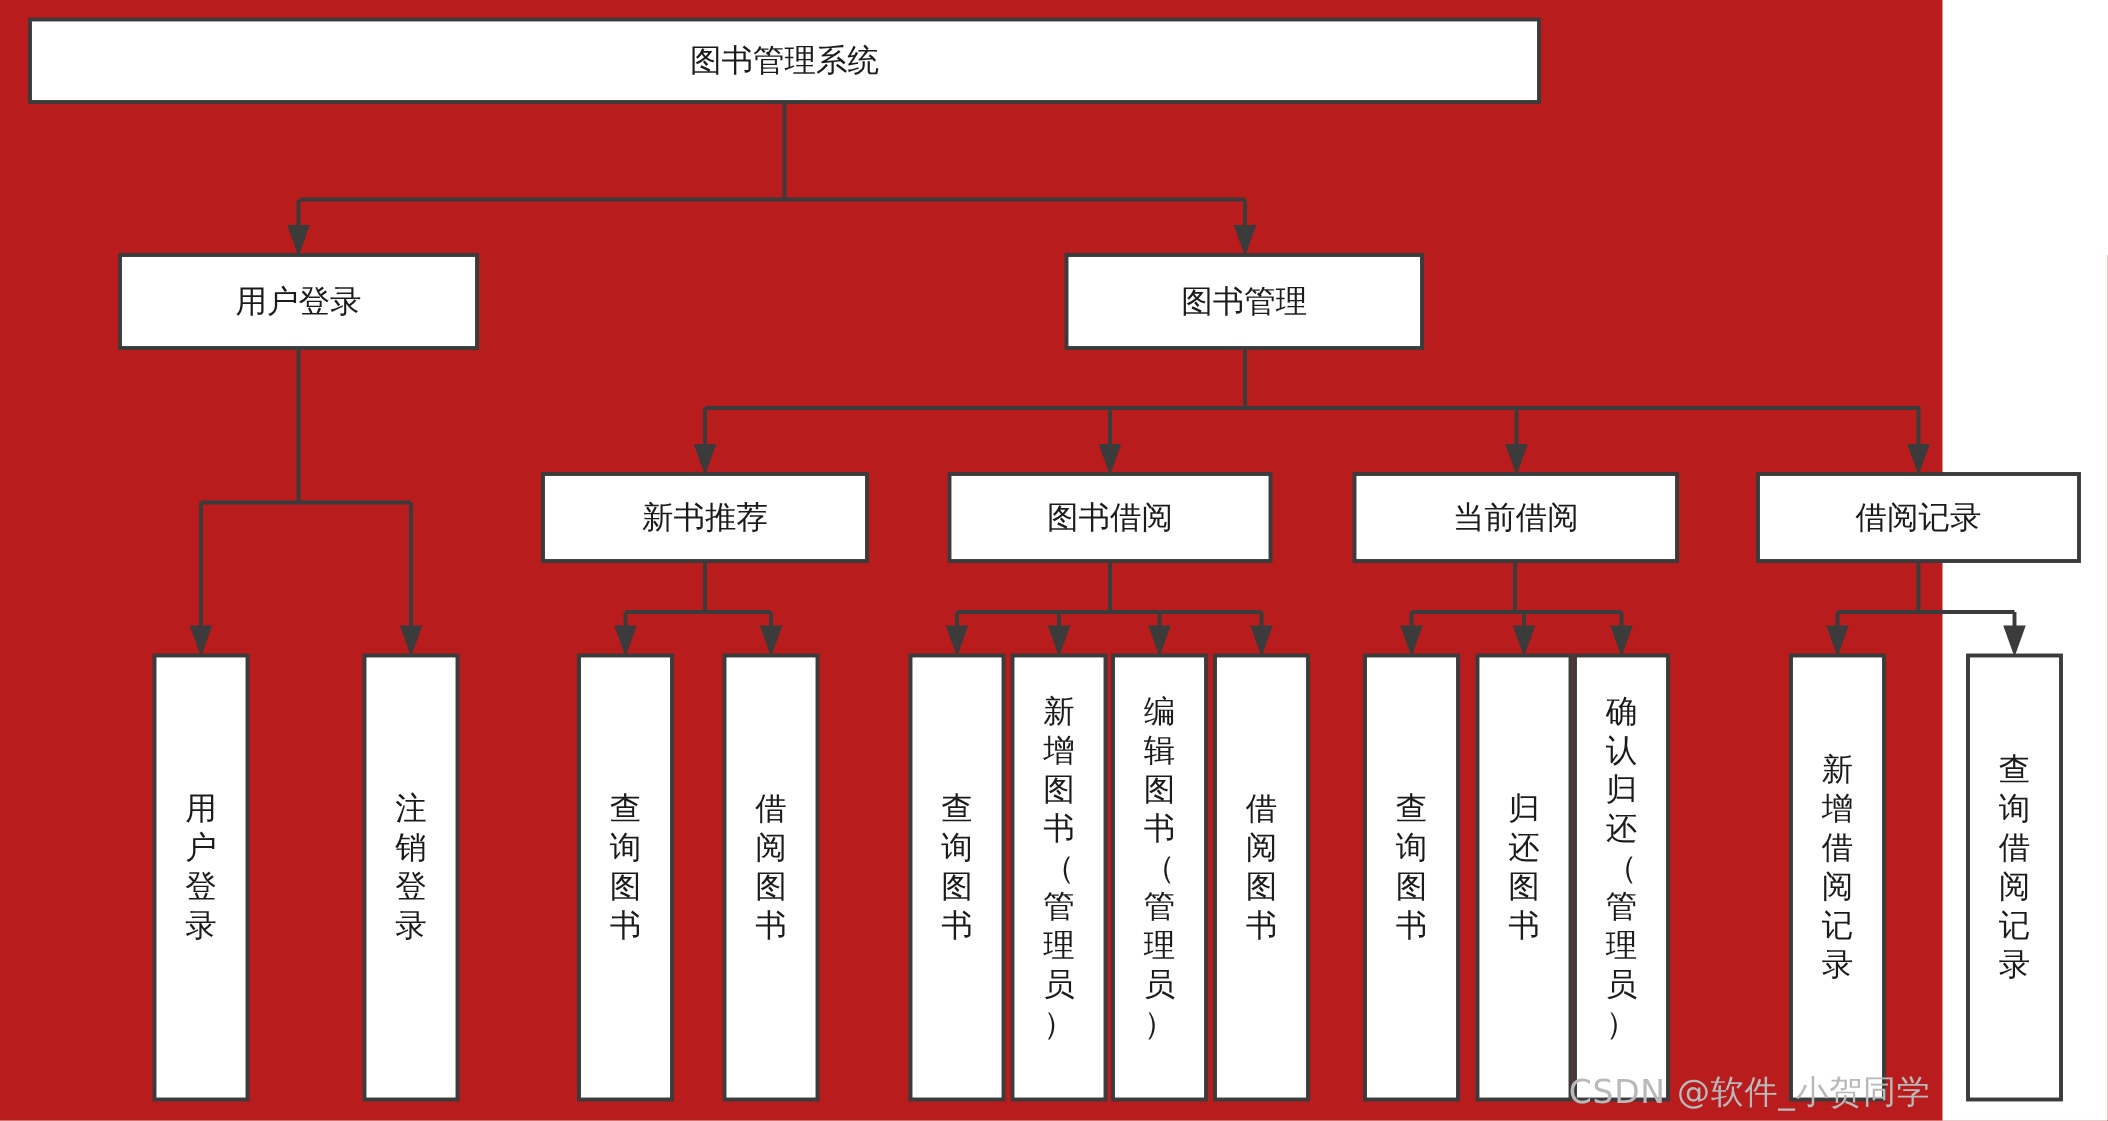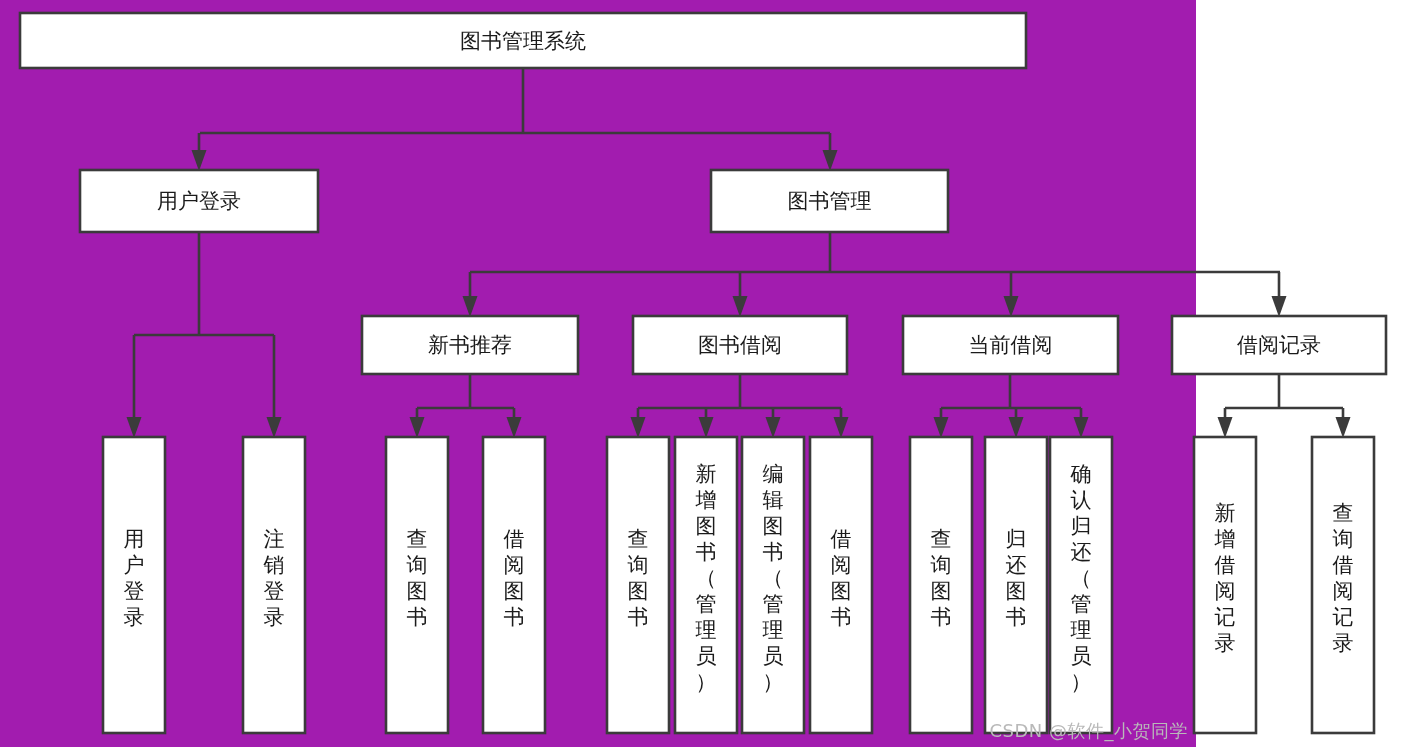--- a/index.html
+++ b/index.html
@@ -9,23 +9,23 @@
     background: #ffffff;
   }
   body {
     width: 1405px;
     height: 747px;
     overflow: hidden;
     font-family: "DejaVu Sans", "Liberation Sans", sans-serif;
   }
   #diagram-root {
     position: relative;
-    width: 1196px;
+    width: 1295px;
     height: 747px;
-    background: #a21caf;
+    background: #b91c1c;
   }
   svg.tree-canvas {
     position: absolute;
     left: 0;
     top: 0;
     width: 1405px;
     height: 747px;
     display: block;
   }
   .node-box {
@@ -54,21 +54,21 @@
     fill: #1b1b1b;
     font-family: "DejaVu Sans", "Liberation Sans", sans-serif;
     font-size: 21px;
     text-anchor: middle;
   }
   .watermark {
     position: absolute;
     right: 8px;
     bottom: 4px;
     color: #b9b9b9;
-    font-size: 18px;
+    font-size: 22px;
     font-family: "DejaVu Sans", "Liberation Sans", sans-serif;
     letter-spacing: 0.5px;
     white-space: nowrap;
     user-select: none;
   }
 </style>
 </head>
 <body>
 
 <div id="diagram-root">

